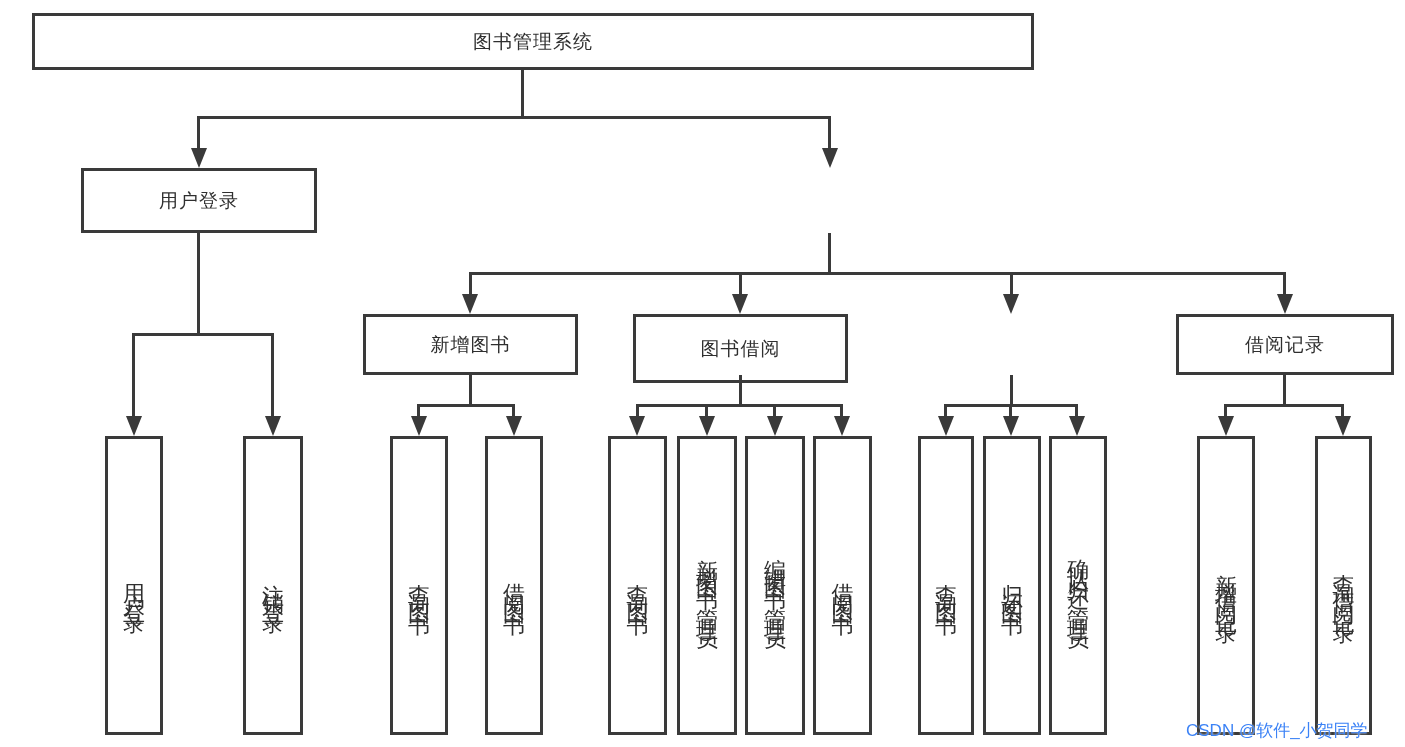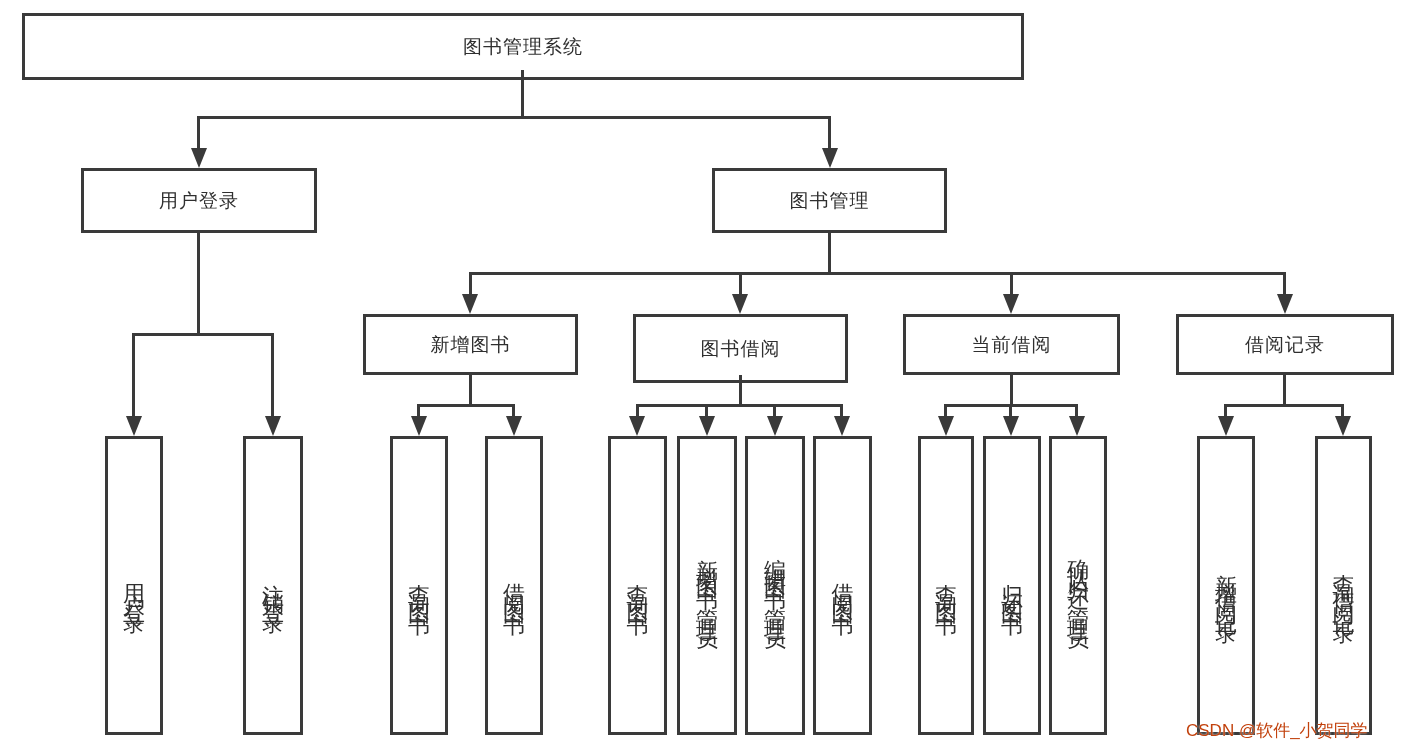--- a/index.html
+++ b/index.html
@@ -34,48 +34,45 @@
   .ah{
     position:absolute;width:0;height:0;
     border-left:8px solid transparent;
     border-right:8px solid transparent;
     border-top:20px solid #3a3a3a;
   }
   .watermark{
     position:absolute;
     left:1186px;top:719px;
     font-size:17px;
-    color:#c2410c;
+    color:#3b82f6;
     text-shadow:0 0 2px #ffffff;
     white-space:nowrap;
   }
 </style>
 </head>
 <body>
 
 <div class="canvas">
 
-  <div class="box hbox" style="left:22px;top:13px;width:1002px;height:67px">
+  <div class="box hbox" style="left:32px;top:13px;width:1002px;height:57px">
     <span>图书管理系统</span>
   </div>
 
   <div>
     <div class="vl" style="left:521px;top:70px;height:47px"></div>
     <div class="hl" style="left:197px;top:116px;width:634px"></div>
     <div class="vl" style="left:197px;top:116px;height:33px"></div>
     <div class="ah" style="left:191px;top:148px"></div>
     <div class="vl" style="left:828px;top:116px;height:33px"></div>
     <div class="ah" style="left:822px;top:148px"></div>
   </div>
 
   <div class="box hbox" style="left:81px;top:168px;width:236px;height:65px">
     <span>用户登录</span>
-  </div>
-  <div class="box hbox" style="left:712px;top:168px;width:235px;height:65px">
-    <span>图书管理</span>
   </div>
 
   <div>
     <div class="vl" style="left:197px;top:233px;height:103px"></div>
     <div class="hl" style="left:132px;top:333px;width:142px"></div>
     <div class="vl" style="left:132px;top:333px;height:83px"></div>
     <div class="ah" style="left:126px;top:416px"></div>
     <div class="vl" style="left:271px;top:333px;height:83px"></div>
     <div class="ah" style="left:265px;top:416px"></div>
   </div>
@@ -91,23 +88,20 @@
     <div class="ah" style="left:1003px;top:294px"></div>
     <div class="vl" style="left:1283px;top:272px;height:24px"></div>
     <div class="ah" style="left:1277px;top:294px"></div>
   </div>
 
   <div class="box hbox" style="left:363px;top:314px;width:215px;height:61px">
     <span>新增图书</span>
   </div>
   <div class="box hbox" style="left:633px;top:314px;width:215px;height:69px">
     <span>图书借阅</span>
-  </div>
-  <div class="box hbox" style="left:903px;top:314px;width:217px;height:61px">
-    <span>当前借阅</span>
   </div>
   <div class="box hbox" style="left:1176px;top:314px;width:218px;height:61px">
     <span>借阅记录</span>
   </div>
 
   <div>
     <div class="vl" style="left:469px;top:375px;height:32px"></div>
     <div class="hl" style="left:417px;top:404px;width:98px"></div>
     <div class="vl" style="left:417px;top:404px;height:13px"></div>
     <div class="ah" style="left:411px;top:416px"></div>

